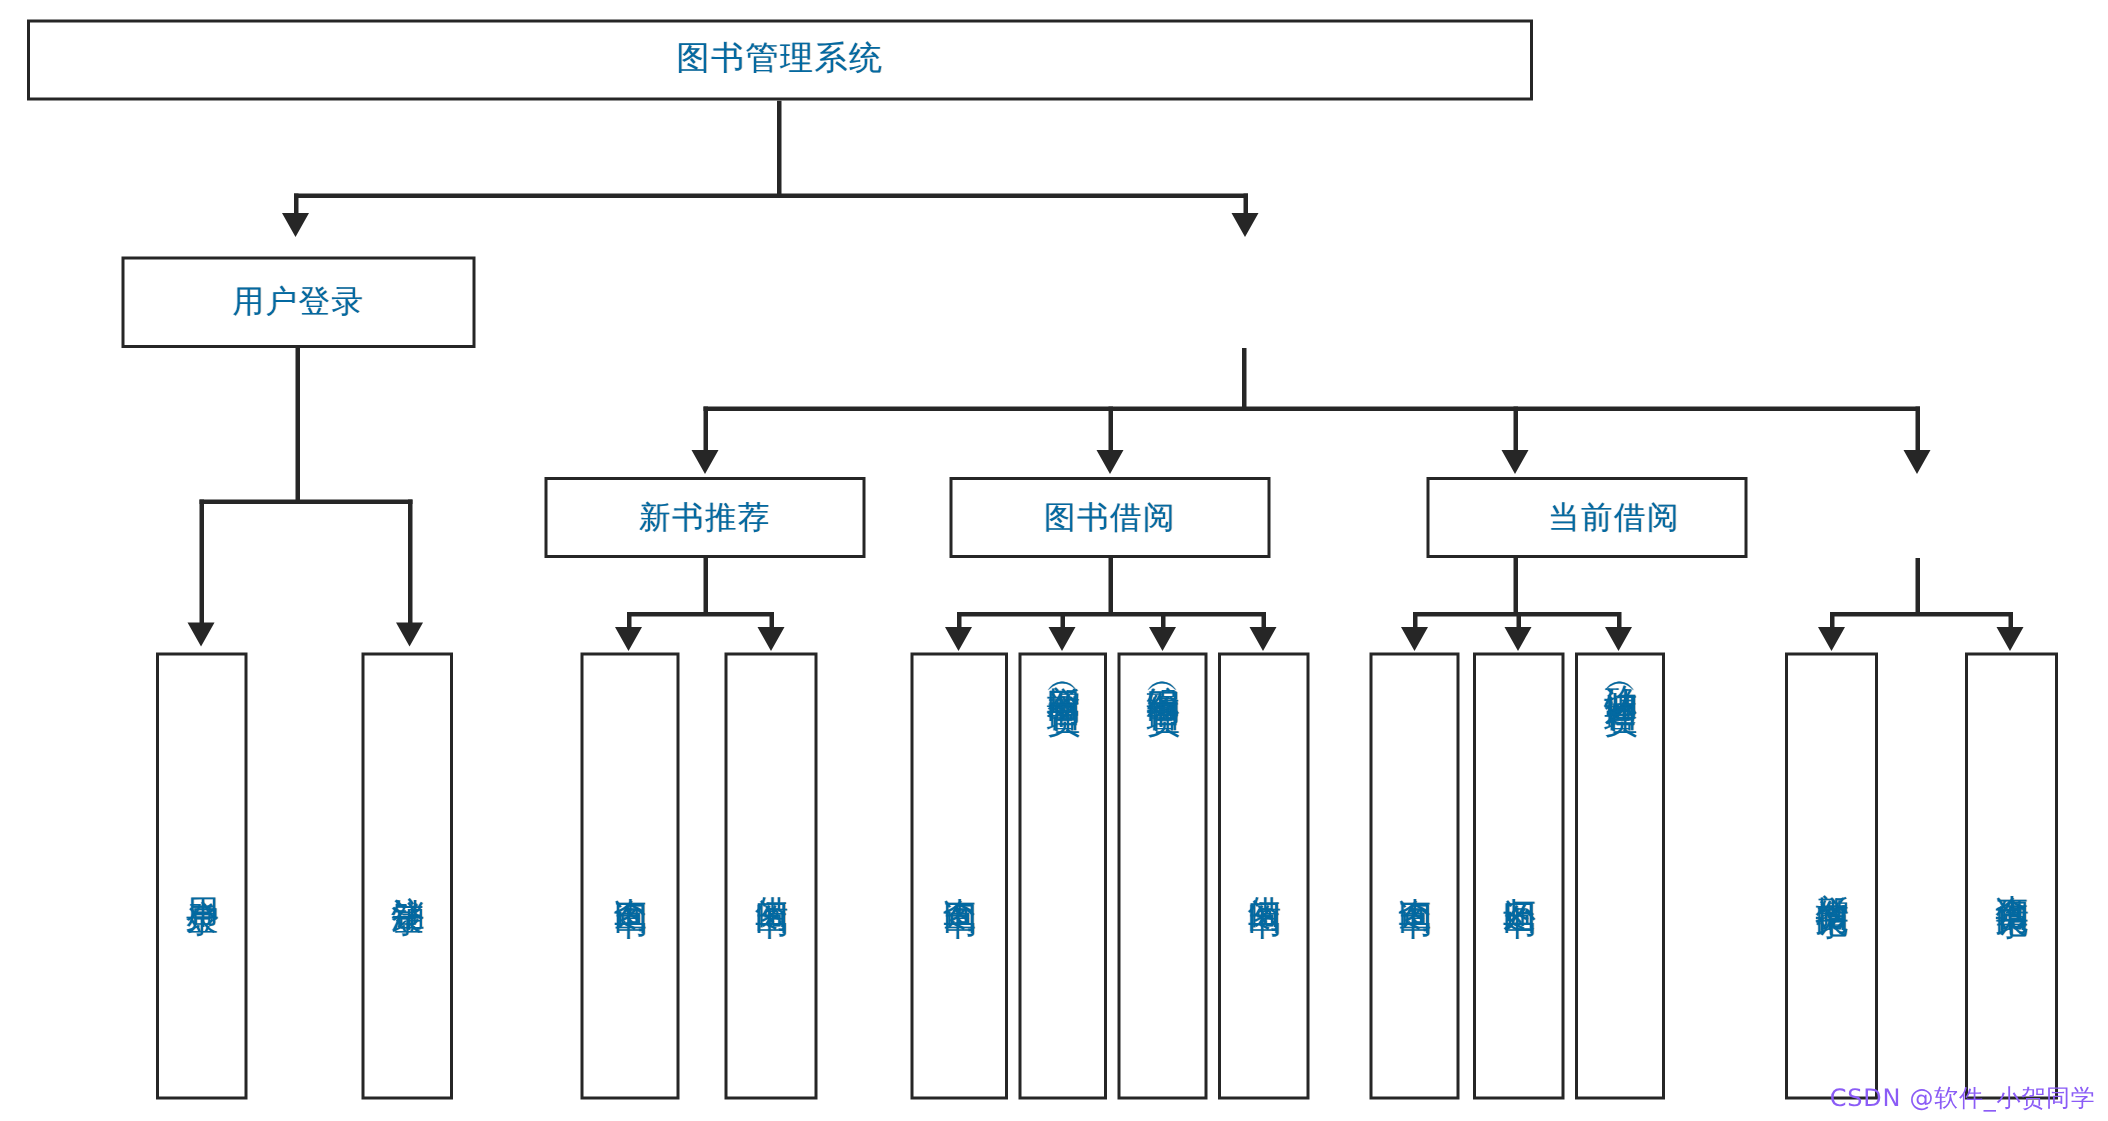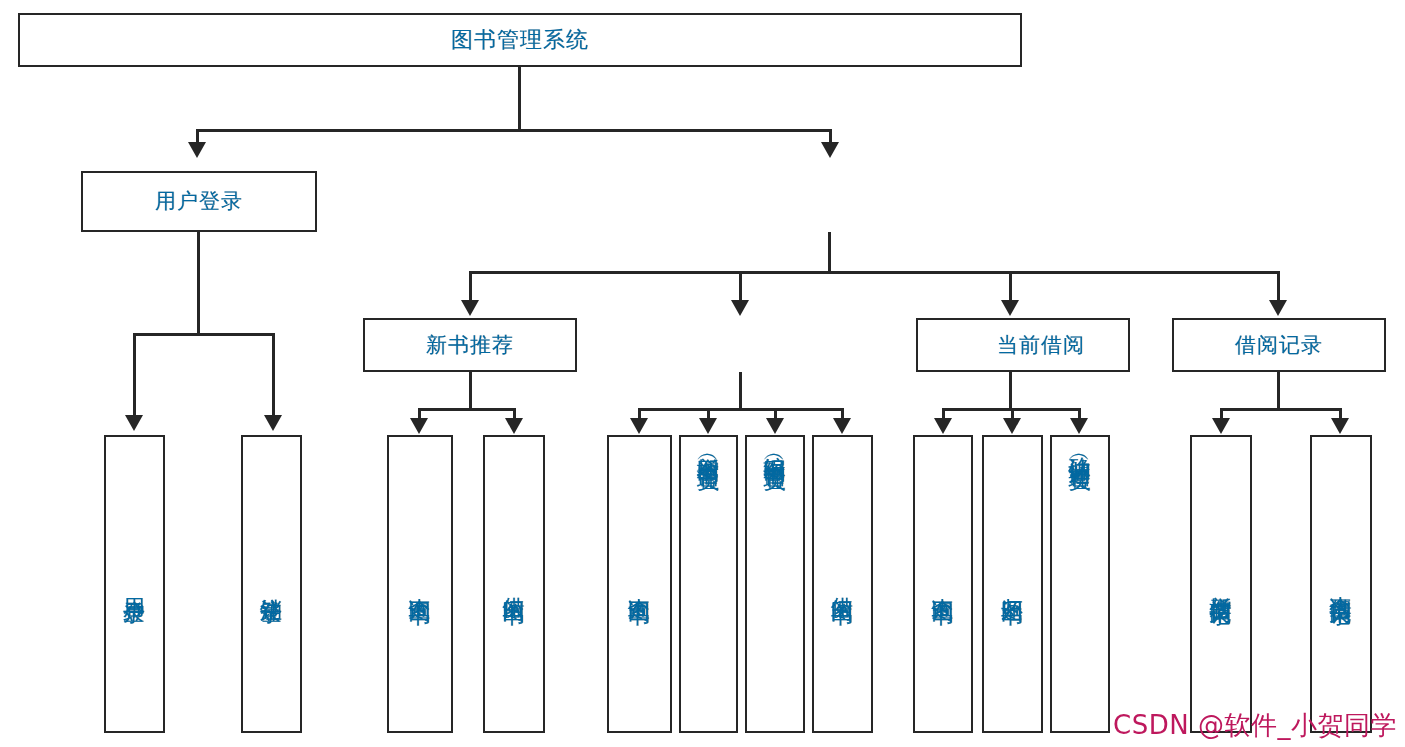--- a/index.html
+++ b/index.html
@@ -61,22 +61,22 @@
     width:0;height:0;
     border-left:9px solid transparent;
     border-right:9px solid transparent;
     border-top:16px solid #262626;
     z-index:2;
   }
   #watermark{
     position:absolute;
     right:8px;
     bottom:4px;
-    font-size:26px;
-    color:#be185d;
+    font-size:16px;
+    color:#8b5cf6;
     letter-spacing:0.5px;
     white-space:nowrap;
     z-index:5;
     font-family:"DejaVu Sans","Liberation Sans",sans-serif;
   }
 </style>
 </head>
 <body>
 
 <div id="diagram">
@@ -112,25 +112,25 @@
   <div class="ln v" style="left:739px;top:271px;height:31px;"></div>
   <div class="arw" style="left:731px;top:300px;"></div>
   <div class="ln v" style="left:1009px;top:271px;height:31px;"></div>
   <div class="arw" style="left:1001px;top:300px;"></div>
   <div class="ln v" style="left:1277px;top:271px;height:31px;"></div>
   <div class="arw" style="left:1269px;top:300px;"></div>
 
   <div class="node" style="left:363px;top:318px;width:214px;height:54px;">
     <span class="lbl">新书推荐</span>
   </div>
-  <div class="node" style="left:916px;top:318px;width:214px;height:54px;padding-left:36px;">
+  <div class="node" style="left:633px;top:318px;width:214px;height:54px;">
+    <span class="lbl">图书借阅</span>
+  </div>
+  <div class="node" style="left:951px;top:318px;width:214px;height:54px;padding-left:36px;">
     <span class="lbl">当前借阅</span>
-  </div>
-  <div class="node" style="left:1172px;top:318px;width:214px;height:54px;">
-    <span class="lbl">借阅记录</span>
   </div>
 
   <div class="ln v" style="left:469px;top:372px;height:38px;"></div>
   <div class="ln h" style="left:418px;top:408px;width:98px;"></div>
   <div class="ln v" style="left:418px;top:408px;height:12px;"></div>
   <div class="arw" style="left:410px;top:418px;"></div>
   <div class="ln v" style="left:513px;top:408px;height:12px;"></div>
   <div class="arw" style="left:505px;top:418px;"></div>
 
   <div class="ln v" style="left:739px;top:372px;height:38px;"></div>

